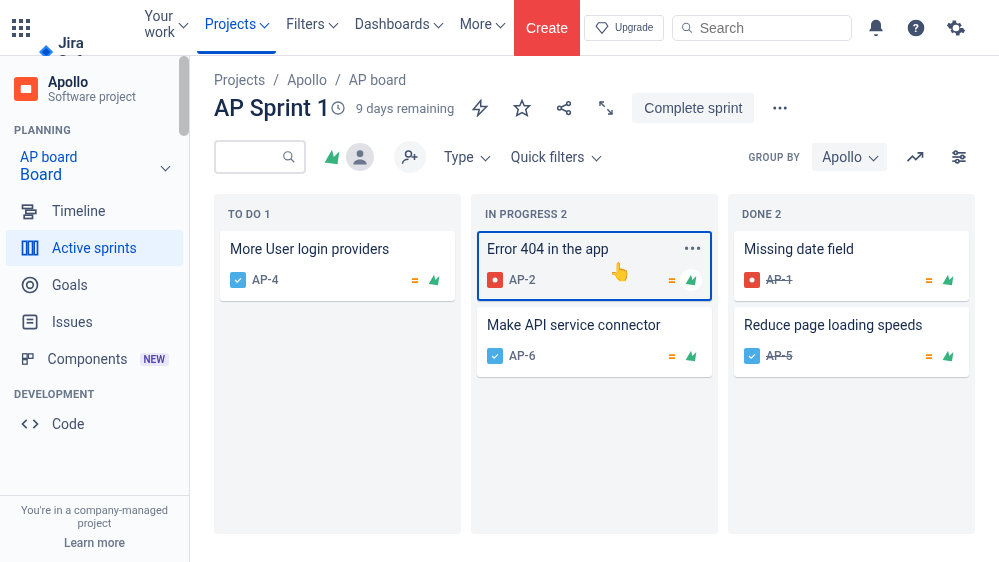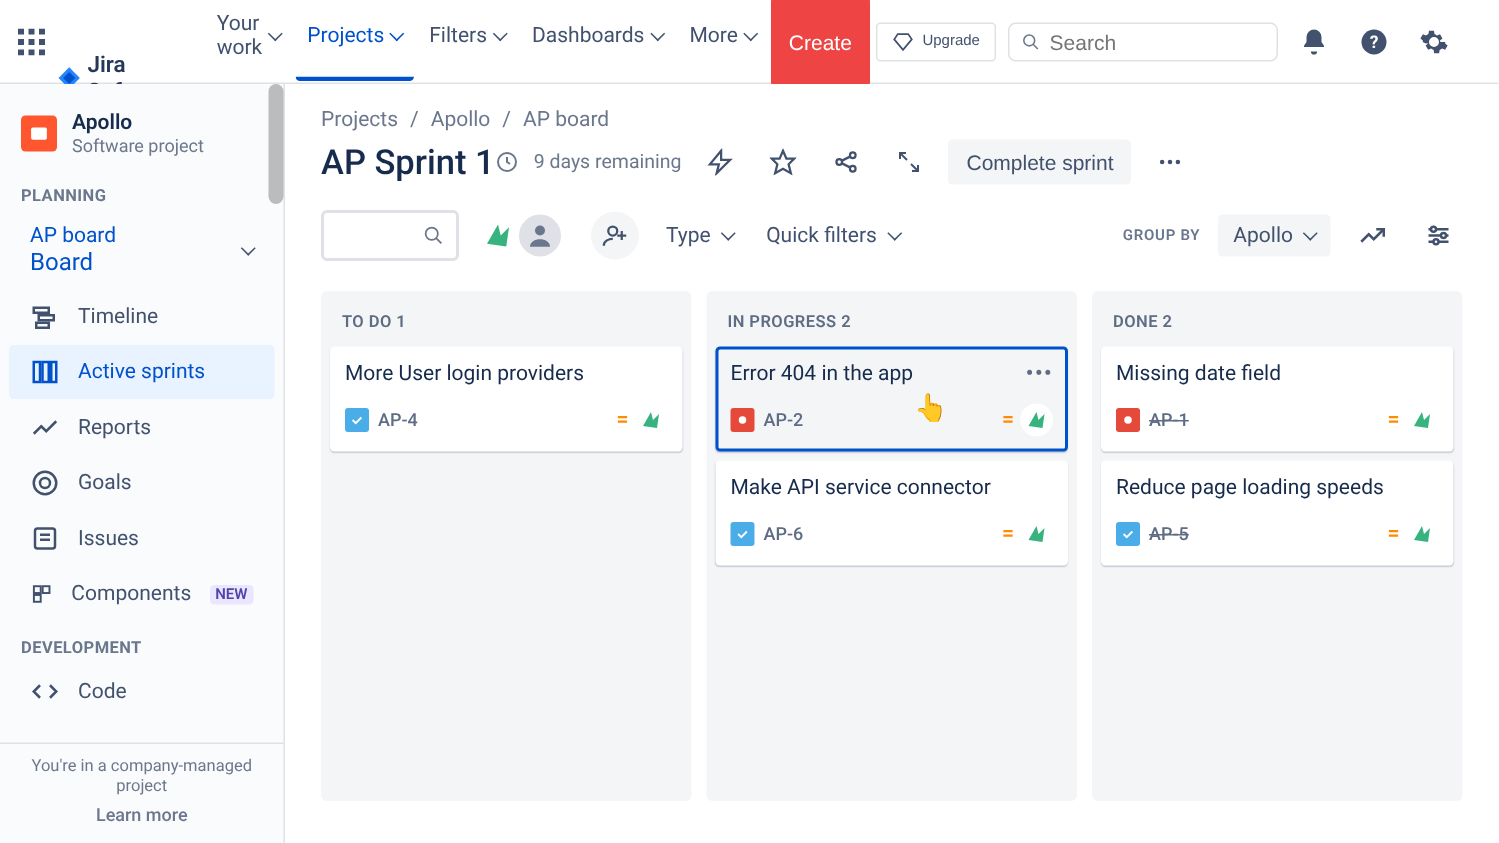--- a/index.html
+++ b/index.html
@@ -186,26 +186,20 @@
       <div class="side-item selected">
           <svg width="20" height="20" viewBox="0 0 24 24" fill="none" stroke="#0052CC" stroke-width="2">
             <rect x="3" y="4" width="5" height="16"></rect>
             <rect x="10" y="4" width="5" height="16"></rect>
             <rect x="17" y="4" width="4" height="16"></rect>
           </svg>
           <span>Active sprints</span>
         </div>
       <div class="side-item">
           <svg width="20" height="20" viewBox="0 0 24 24" fill="none" stroke="#42526E" stroke-width="2">
-            <polyline points="3,17 9,11 13,15 21,7"></polyline>
-          </svg>
-          <span>Reports</span>
-        </div>
-      <div class="side-item">
-          <svg width="20" height="20" viewBox="0 0 24 24" fill="none" stroke="#42526E" stroke-width="2">
             <circle cx="12" cy="12" r="9"></circle>
             <circle cx="12" cy="12" r="4"></circle>
           </svg>
           <span>Goals</span>
         </div>
       <div class="side-item">
           <svg width="20" height="20" viewBox="0 0 24 24" fill="none" stroke="#42526E" stroke-width="2">
             <rect x="4" y="4" width="16" height="16" rx="2"></rect>
             <line x1="8" y1="9" x2="16" y2="9"></line>
             <line x1="8" y1="13" x2="16" y2="13"></line>

